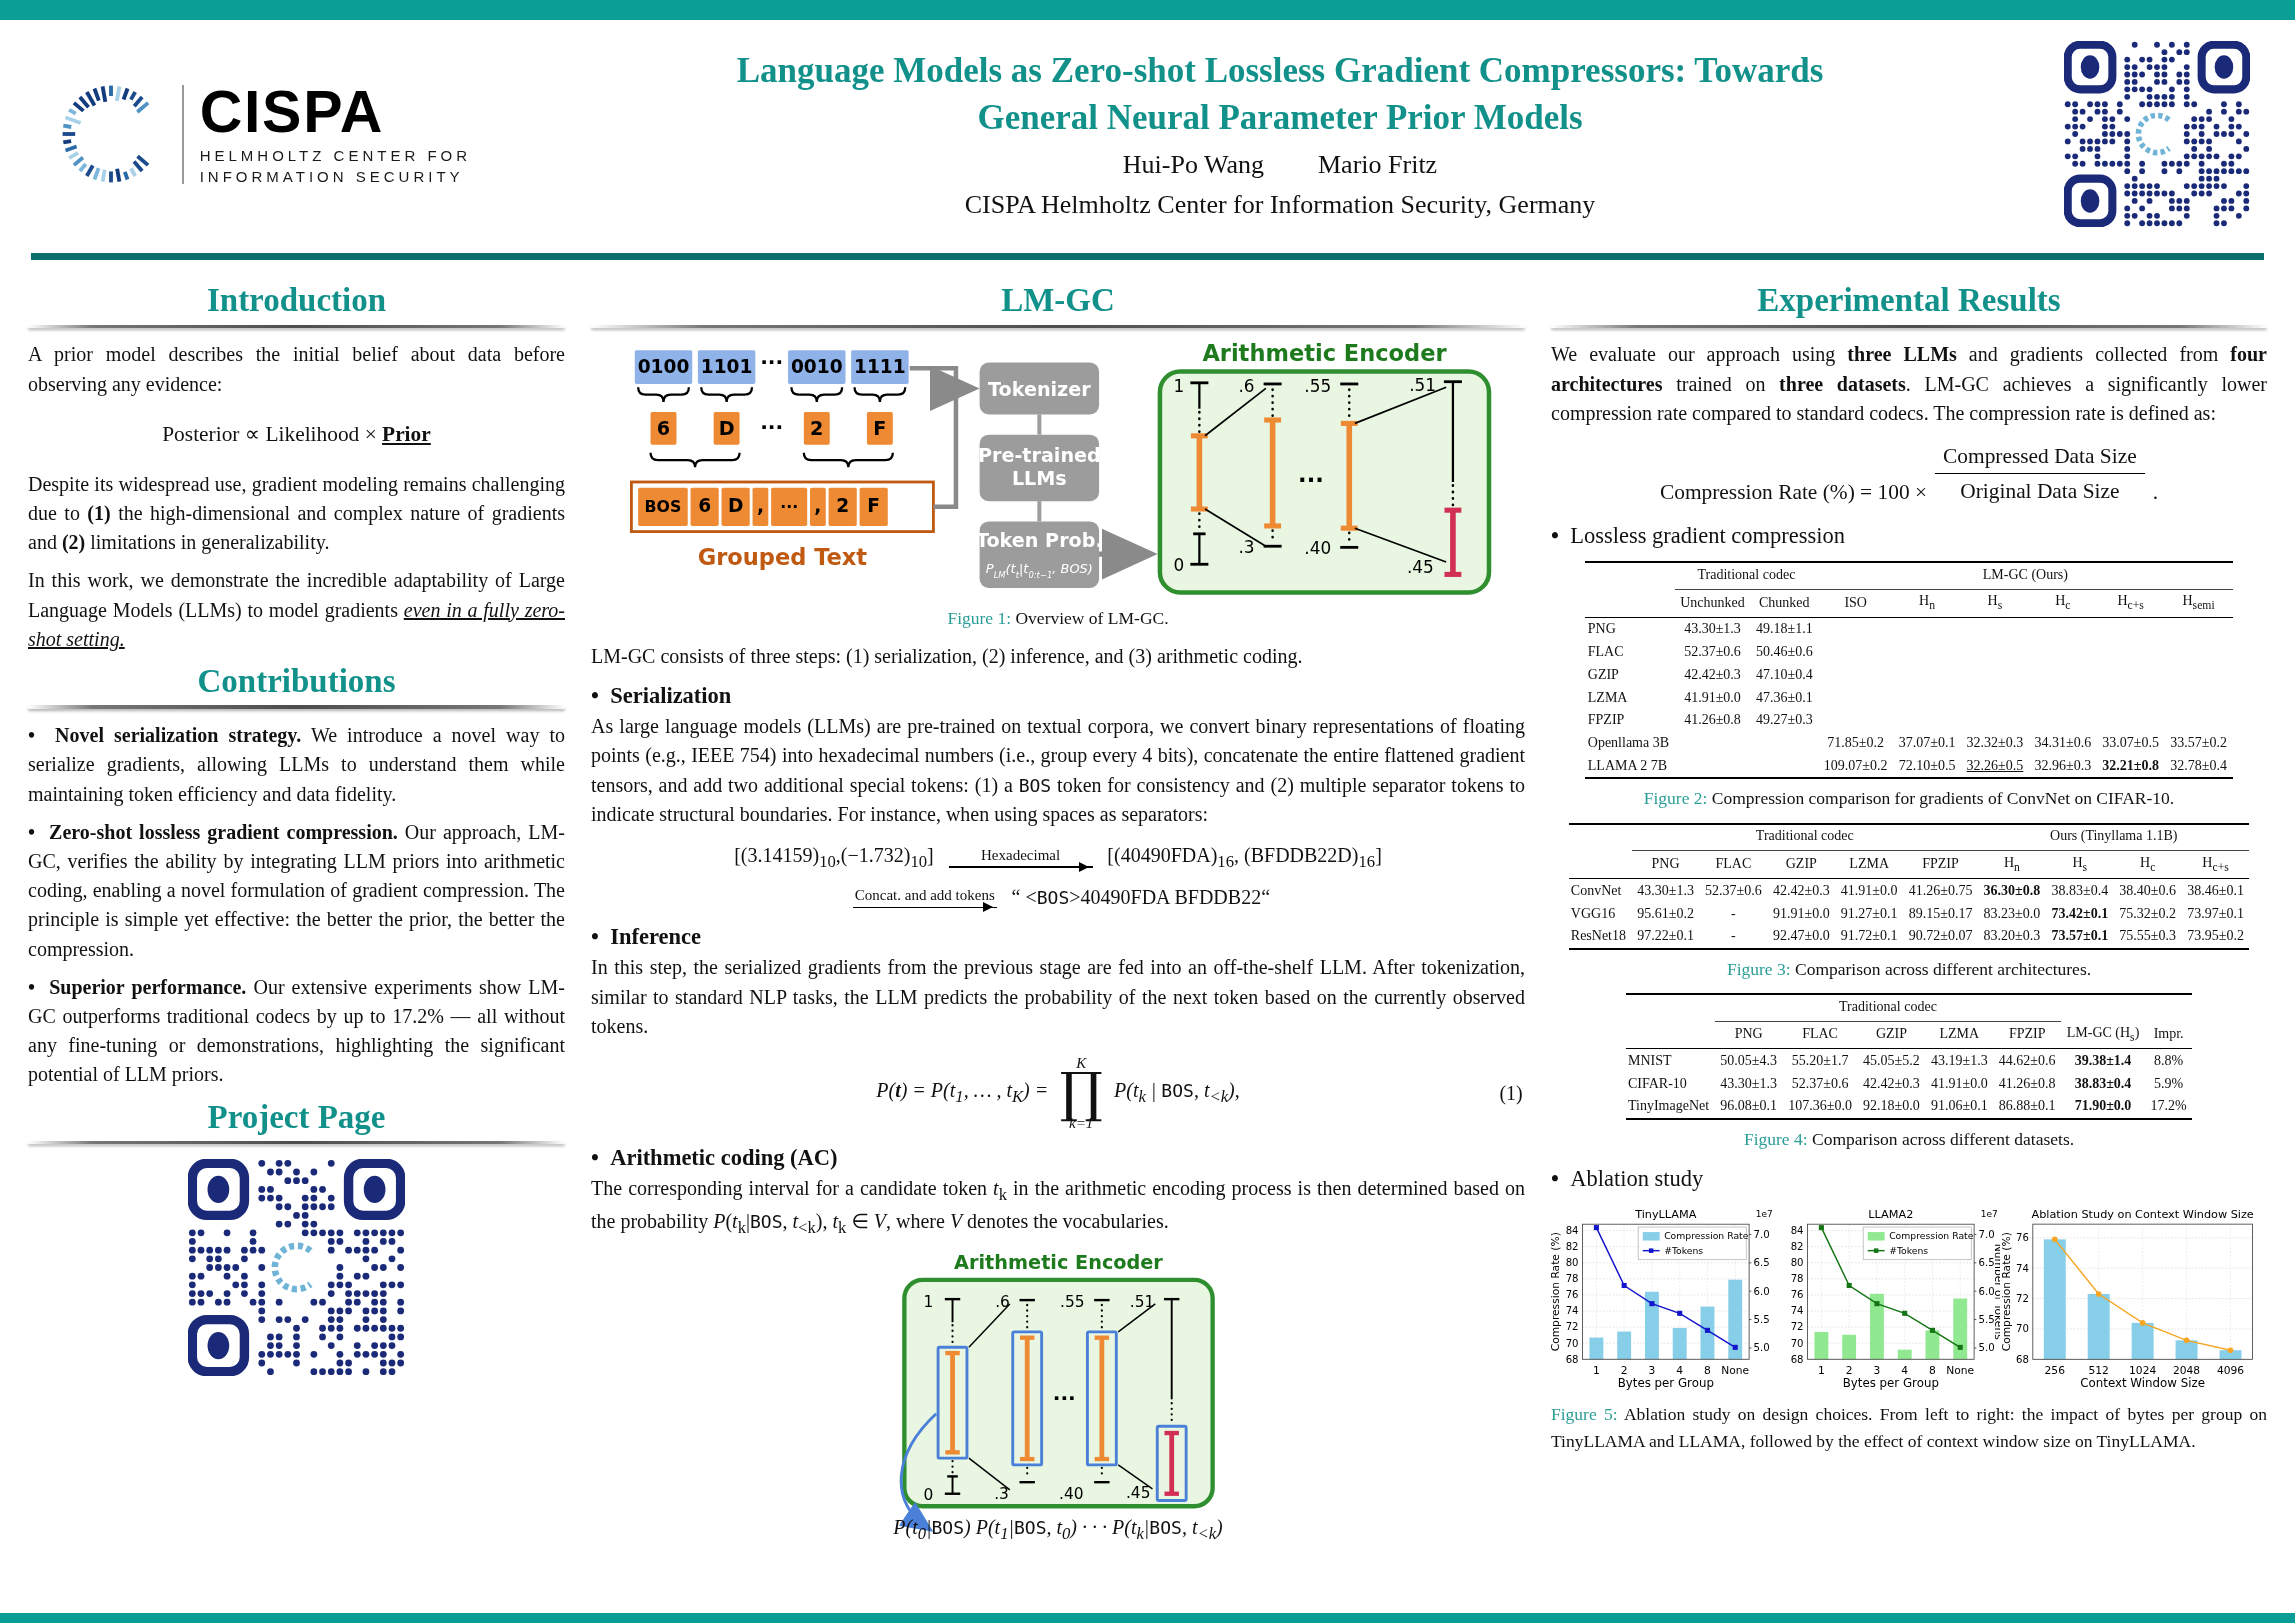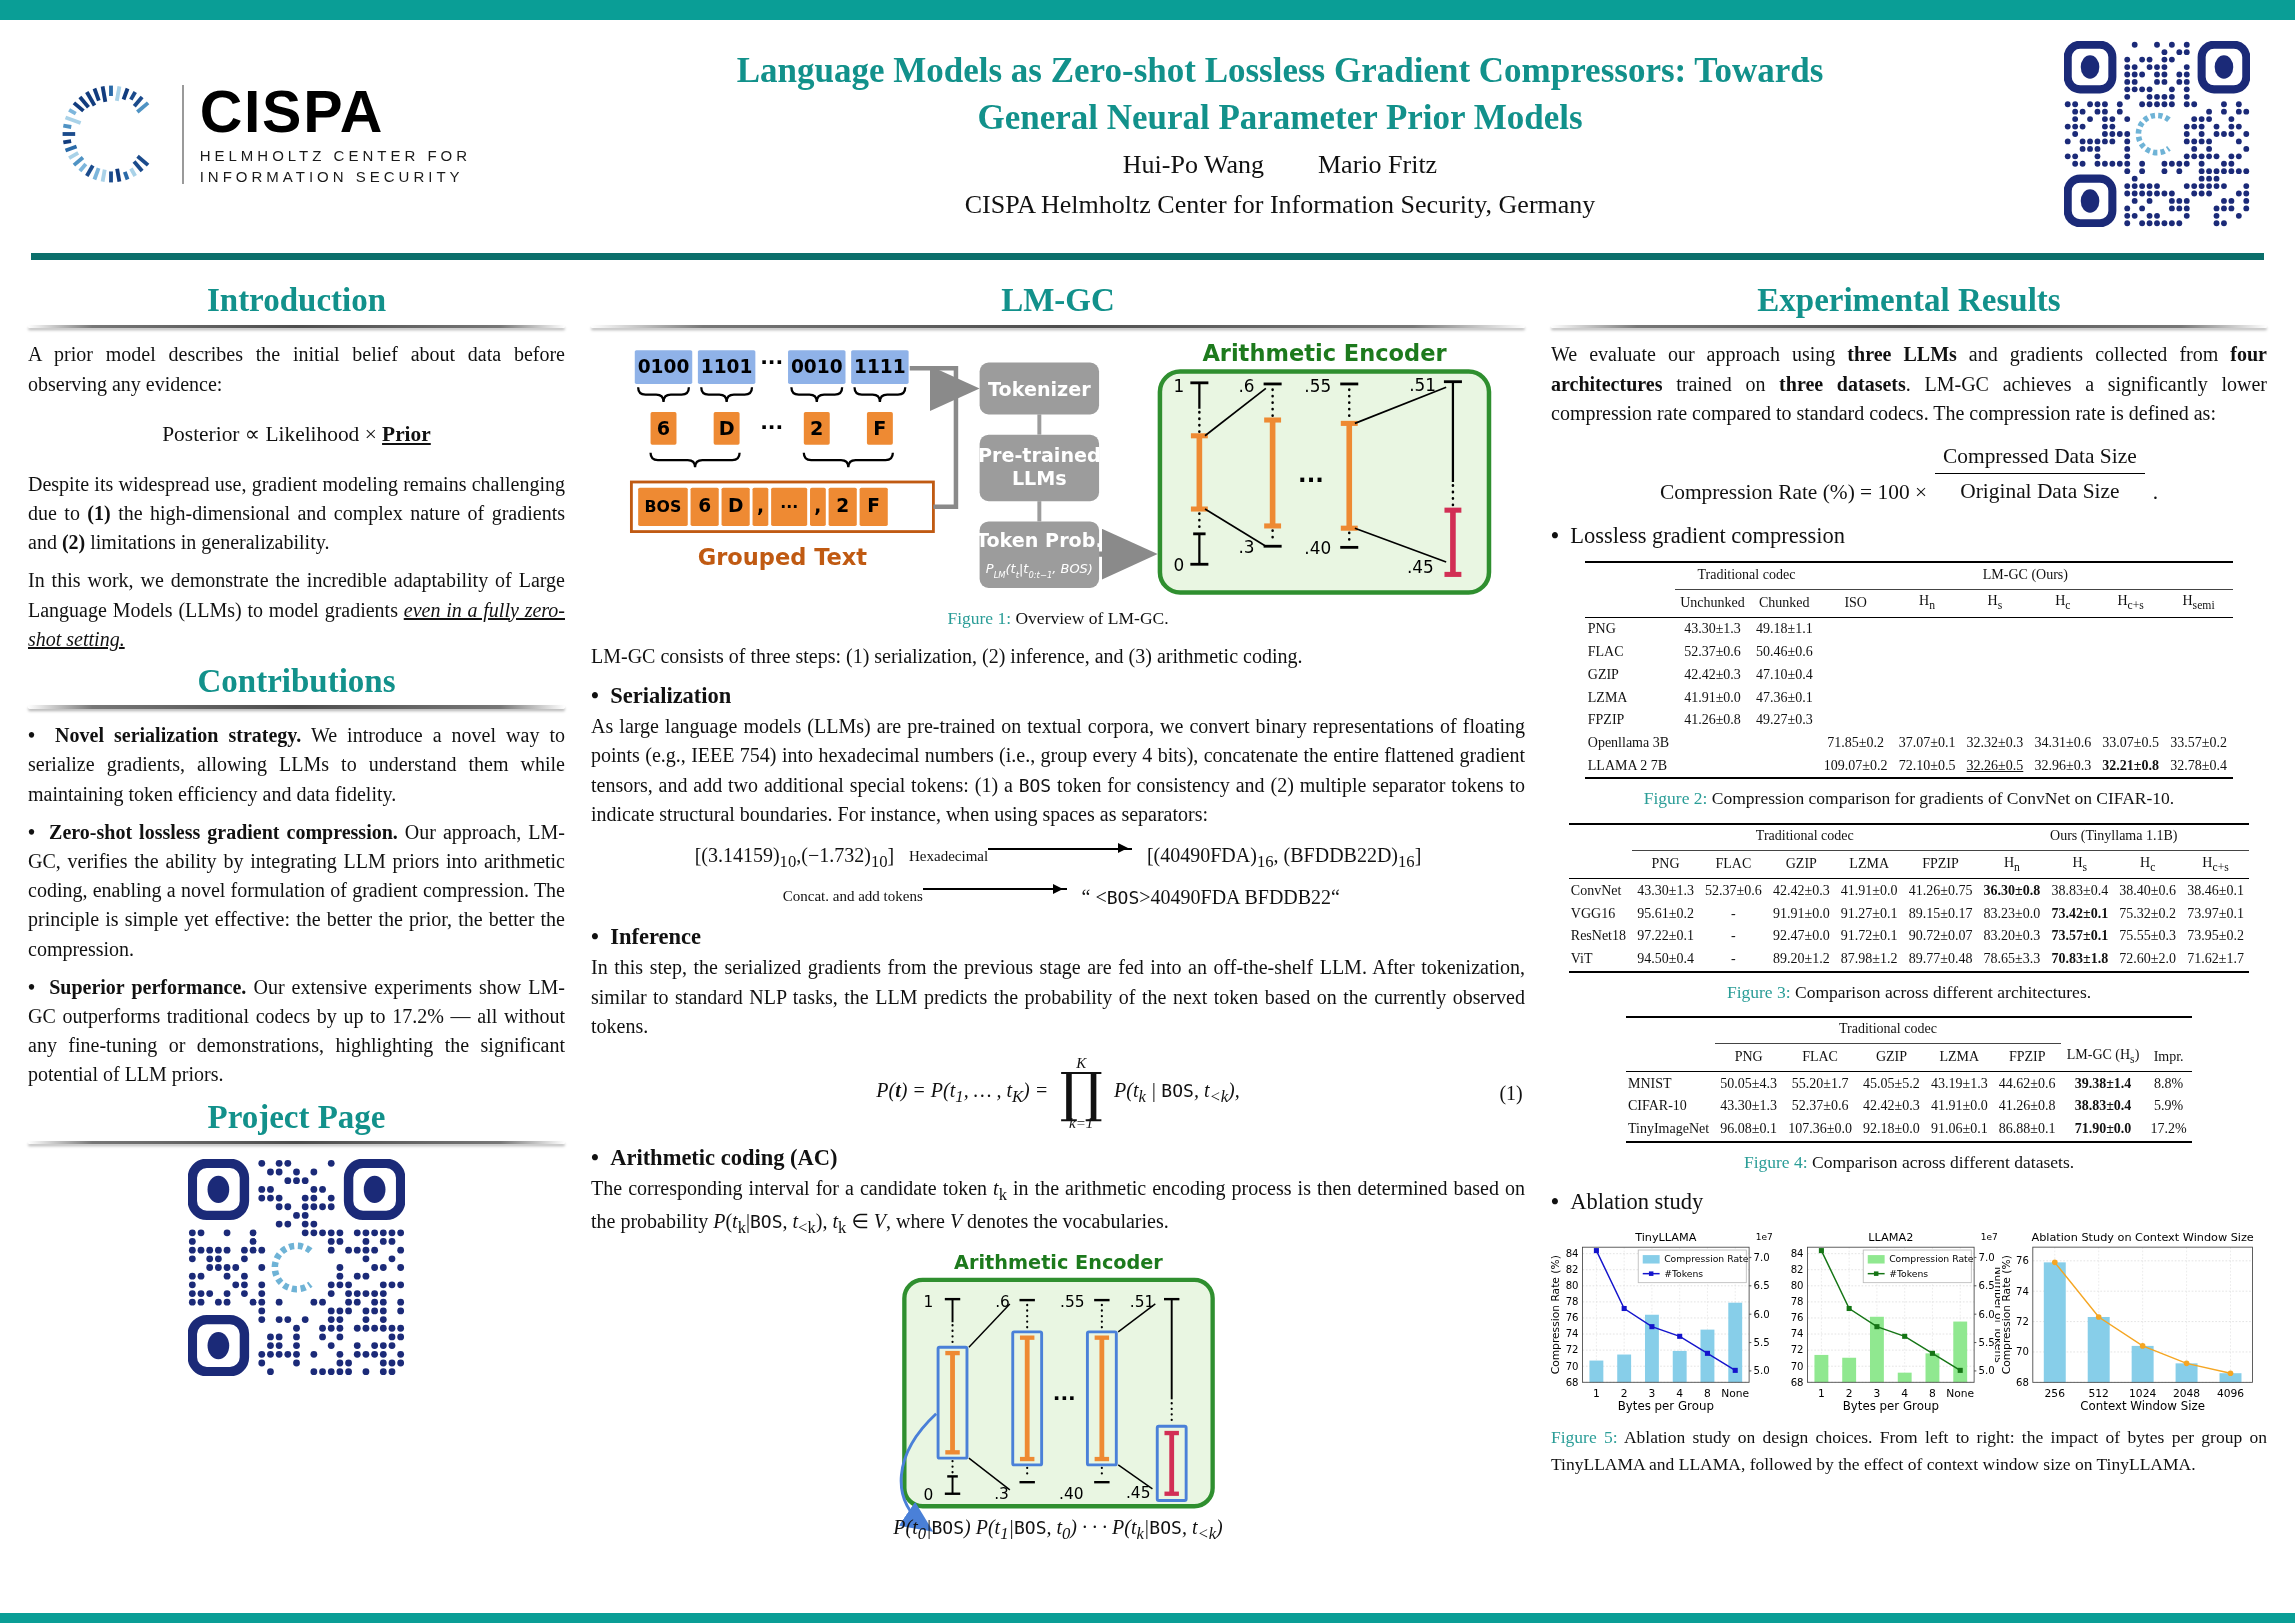--- a/index.html
+++ b/index.html
@@ -28,21 +28,21 @@
   .sec-h{font-size:33px;color:var(--teal);text-align:center;font-weight:bold;margin:8px 0 5.6px}
   .rule{height:3.4px;margin:0 0 12.4px;border-radius:1.7px;
         background:linear-gradient(90deg,rgba(130,130,130,0),#777 12%,#4d4d4d 50%,#777 88%,rgba(130,130,130,0));
         box-shadow:0 2.3px 2.8px rgba(0,0,0,.28)}
   .body{font-size:20px;line-height:1.46;text-align:justify;margin:9px 0}
   .bullet::before{content:"•\00a0\00a0";font-weight:bold}
   .centerline{text-align:center;font-size:21.4px;margin:22.5px 0}
   .mono{font-family:"DejaVu Sans Mono","Liberation Mono",monospace;font-size:.9em;font-style:normal}
   .eq{display:flex;justify-content:center;align-items:center;gap:8px;font-size:20px;margin:14.7px 0;text-align:center}
   .math{font-style:italic}
-  .arr{display:inline-flex;flex-direction:row;align-items:flex-start;margin:0 6.8px;font-style:normal}
+  .arr{display:inline-flex;flex-direction:column;align-items:center;margin:0 6.8px;font-style:normal}
   .arr .lab{font-size:15px;line-height:1.1;margin-bottom:2.8px;font-style:normal}
   .arr .shaft{width:144px;height:1.7px;background:#000;position:relative}
   .arr .shaft::after{content:"";position:absolute;right:-1.1px;top:-4.5px;width:0;height:0;border:5px solid transparent;border-left:10px solid #000}
   .eqwrap{position:relative}
   .eqnum{position:absolute;right:2.3px;top:50%;transform:translateY(-50%);font-style:normal;font-size:20px}
   .prod{display:inline-flex;flex-direction:column;align-items:center;line-height:.95;margin:0 3.4px}
   .prod .t,.prod .b{font-size:15px}
   .prod .s{font-size:54px;font-style:normal;font-family:"DejaVu Serif",serif;line-height:.85}
   .formula{display:flex;justify-content:center;align-items:flex-end;font-size:21.4px;margin:14.7px 0}
   .frac{display:inline-flex;flex-direction:column;align-items:center;margin:0 8px;vertical-align:middle}
@@ -958,32 +958,20 @@
                 <td>97.22±0.1</td>
                 <td>-</td>
                 <td>92.47±0.0</td>
                 <td>91.72±0.1</td>
                 <td>90.72±0.07</td>
                 <td>83.20±0.3</td>
                 <td><b>73.57±0.1</b></td>
                 <td>75.55±0.3</td>
                 <td>73.95±0.2</td>
               </tr>
-              <tr class="">
-                <td>ViT</td>
-                <td>94.50±0.4</td>
-                <td>-</td>
-                <td>89.20±1.2</td>
-                <td>87.98±1.2</td>
-                <td>89.77±0.48</td>
-                <td>78.65±3.3</td>
-                <td><b>70.83±1.8</b></td>
-                <td>72.60±2.0</td>
-                <td>71.62±1.7</td>
-              </tr>
             </tbody>
           </table>
         </div>
       <div class="caption"><span class="figno">Figure 3:</span> <span>Comparison across different architectures.</span></div>
 
       <div class="tablewrap">
           <table class="datatable">
             <thead>
               <tr class="groups">
                 <th colspan="1" class=""></th>

